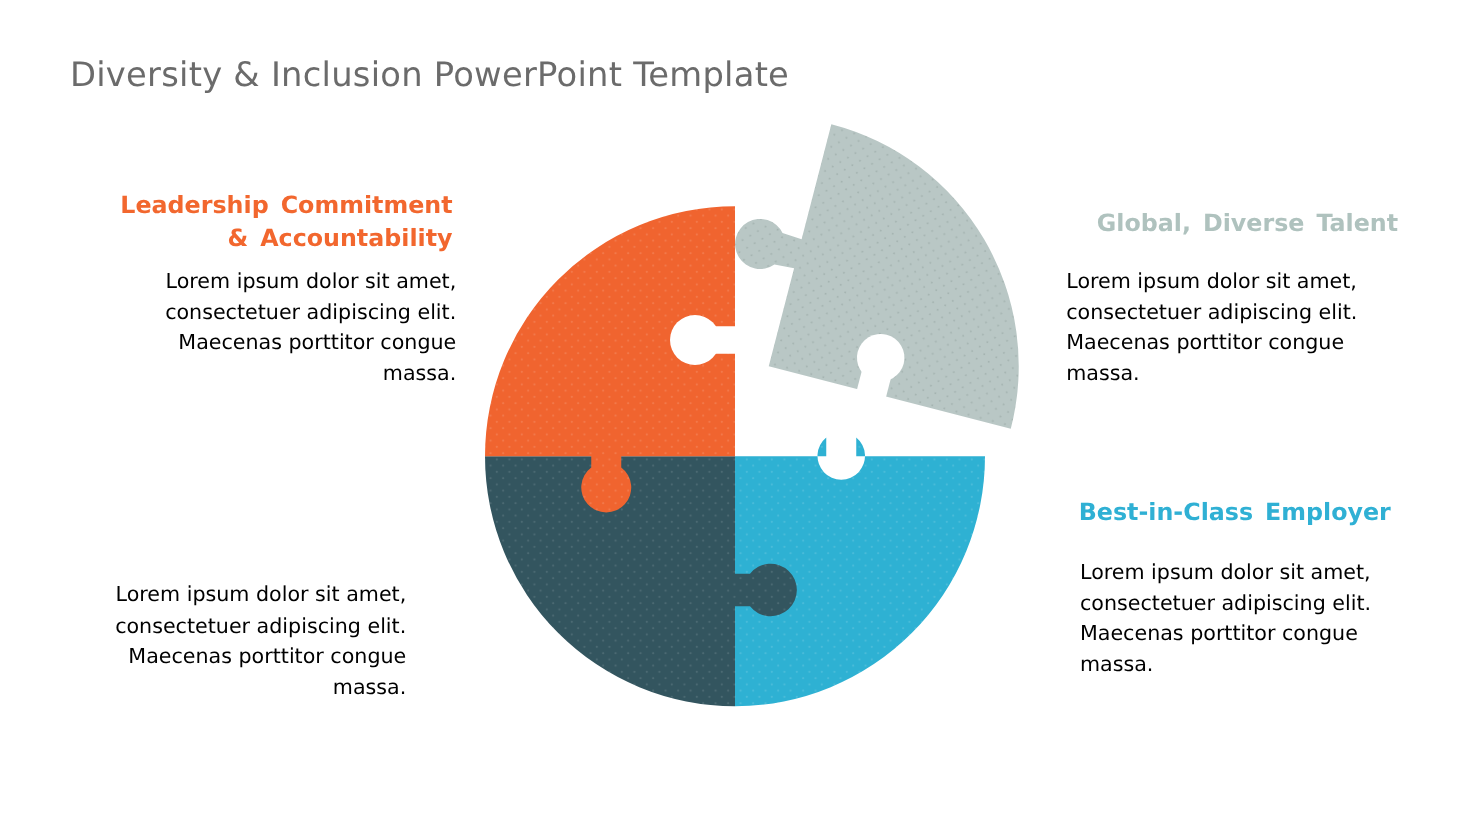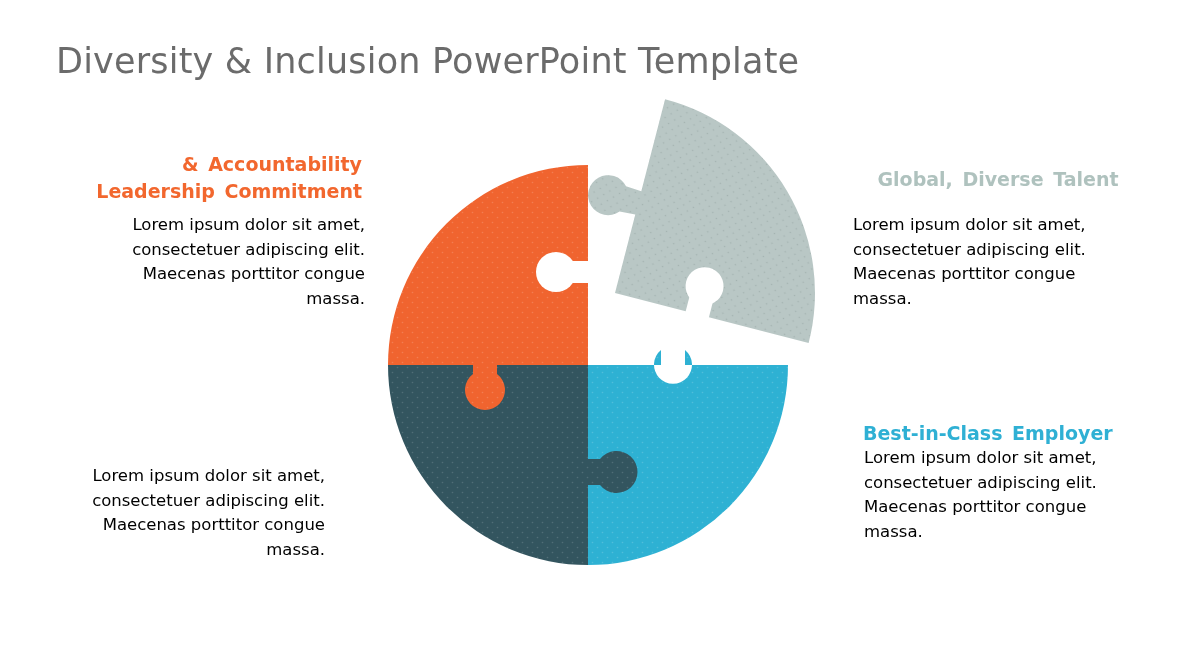--- a/index.html
+++ b/index.html
@@ -1,40 +1,40 @@
 <!DOCTYPE html>
 <html><head>
 <meta charset="utf-8">
 <style>
   html,body{margin:0;padding:0;background:#ffffff;}
   .stage{
     position:relative;width:1180px;height:664px;background:#ffffff;overflow:hidden;
     font-family:"DejaVu Sans","Liberation Sans",sans-serif;
   }
   .title{
-    position:absolute;left:56px;top:44px;font-size:35px;line-height:34px;
+    position:absolute;left:56px;top:44px;font-size:27px;line-height:34px;
     color:#6B6B6B;white-space:nowrap;letter-spacing:0.2px;
   }
   .puzzle-svg{position:absolute;left:0;top:0;width:1180px;height:664px;}
   .heading{font-weight:bold;font-size:19px;line-height:27px;word-spacing:3px;position:absolute;}
   .body-text{font-size:16.5px;line-height:24.5px;color:#000000;position:absolute;}
   .line{white-space:nowrap;}
   .align-right{text-align:right;}
   .align-left{text-align:left;}
   .c-orange{color:#F2672E;}
   .c-grayteal{color:#AFC2BE;text-align:center;}
   .c-darkteal{color:#2F5B66;}
   .c-cyan{color:#2FB0D4;}
   .tl-h{left:60px;top:151px;width:302px;}
   .tl-b{left:95px;top:213px;width:270px;}
   .tr-h{left:853px;top:166px;width:290px;}
   .tr-b{left:853px;top:213px;width:280px;}
   .bl-h{left:62px;top:416px;width:270px;}
   .bl-b{left:55px;top:464px;width:270px;}
-  .br-h{left:863px;top:420px;width:290px;}
+  .br-h{left:863px;top:397px;width:290px;}
   .br-b{left:864px;top:446px;width:280px;}
 </style>
 </head>
 <body>
 
 <div class="stage">
 
   <div class="title">Diversity &amp; Inclusion PowerPoint Template</div>
 
   <svg class="puzzle-svg" viewBox="0 0 1180 664" xmlns="http://www.w3.org/2000/svg">
@@ -76,22 +76,22 @@
     <path fill="url(#pat-dark)" stroke="none" d="M588,365 L588,459 L600,459 A21,21 0 1 1 600,485 L588,485 L588,565 A200,200 0 0 1 388,365 Z"></path>
 
     <path fill="url(#pat-orange)" stroke="none" mask="url(#mask-orange-socket)" d="M588,365 L497,365 L497,374 A20,20 0 1 1 473,374 L473,365 L388,365 A200,200 0 0 1 588,165 Z"></path>
 
     <g transform="translate(27,-72) rotate(14.5 588 365)">
       <path fill="url(#pat-gray)" stroke="none" mask="url(#mask-gray-socket)" d="M588,365 L588,284 L572,285 A20,20 0 1 1 572,259 L588,260 L588,165 A200,200 0 0 1 788,365 Z"></path>
     </g>
   </svg>
 
   <div class="heading c-orange align-right tl-h">
+    <div class="line">Leadership Commitment</div>
     <div class="line">&amp; Accountability</div>
-    <div class="line">Leadership Commitment</div>
   </div>
   <div class="body-text align-right tl-b">
     <div class="line">Lorem ipsum dolor sit amet,</div>
     <div class="line">consectetuer adipiscing elit.</div>
     <div class="line">Maecenas porttitor congue</div>
     <div class="line">massa.</div>
   </div>
 
   <div class="heading c-grayteal align-left tr-h">
     <div class="line">Global, Diverse Talent</div>

